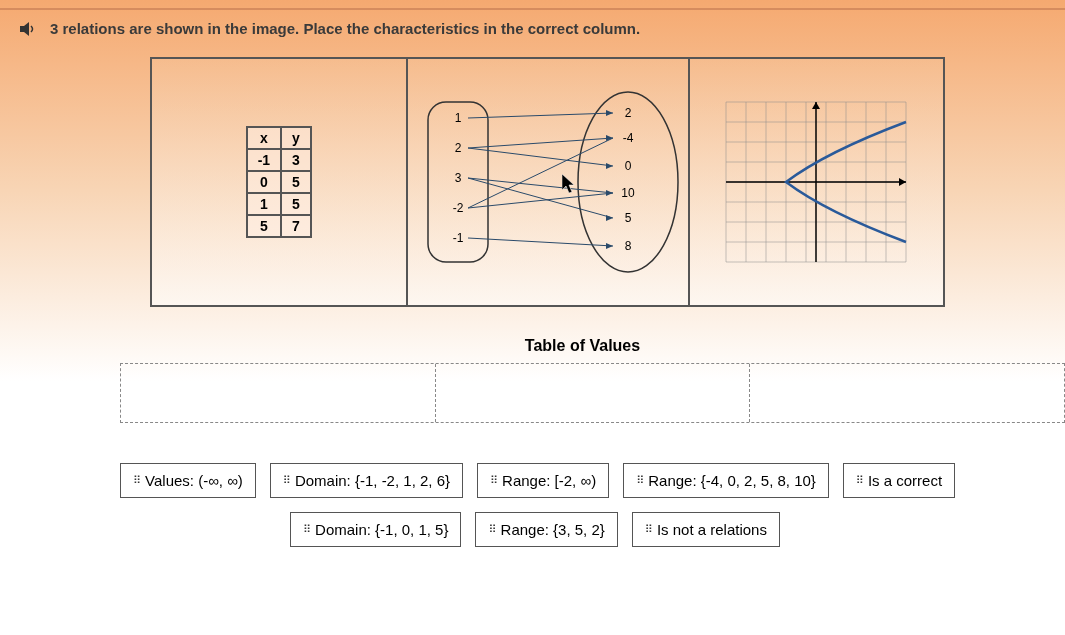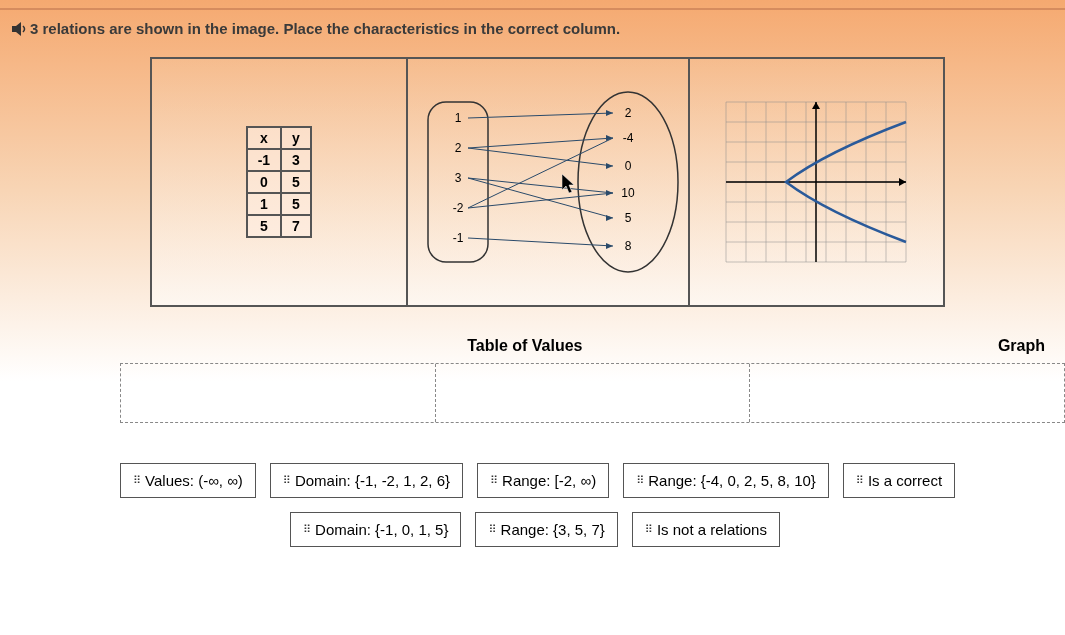--- a/index.html
+++ b/index.html
@@ -9,27 +9,27 @@
       width: 1065px;
       height: 635px;
       overflow: hidden;
       position: relative;
     }
     .top-border {
       border-top: 2px solid #d68c5e;
       margin-top: 8px;
     }
     .instruction {
-      padding: 10px 12px;
+      padding: 10px 20px;
       font-size: 15px;
       font-weight: bold;
       color: #3a3a3a;
       display: flex;
       align-items: center;
-      gap: 0;
+      gap: 12px;
     }
     .speaker-icon {
       width: 18px;
       height: 14px;
     }
     .panels {
       display: flex;
       border: 2px solid #555;
       margin: 10px 120px 0 150px;
       height: 250px;
@@ -72,21 +72,21 @@
     
     
     .columns {
       display: flex;
       margin: 30px 20px 0 120px;
       font-weight: bold;
       font-size: 16px;
     }
     .col-header {
       flex: 1;
-      text-align: right;
+      text-align: center;
     }
     
     
     .drop-zones {
       display: flex;
       margin: 8px 0 0 120px;
       border: 1px dashed #888;
       height: 60px;
     }
     .drop-zone {
@@ -238,21 +238,20 @@
       <line x1="110" y1="20" x2="110" y2="180" stroke="#000" stroke-width="1.5"></line>
       <polygon points="200,100 193,96 193,104" fill="#000"></polygon>
       <polygon points="110,20 106,27 114,27" fill="#000"></polygon>
       <path d="M 200 40 Q 120 70 80 100 Q 120 130 200 160" fill="none" stroke="#2a5a9a" stroke-width="2.5"></path>
     </svg>
   </div>
 </div>
 
 <div class="columns">
   <div class="col-header">Table of Values</div>
-  <div class="col-header">Graph</div>
 </div>
 
 <div class="drop-zones">
   <div class="drop-zone"></div>
   <div class="drop-zone"></div>
   <div class="drop-zone"></div>
 </div>
 
 <div class="tiles">
   <div class="tile-row">
@@ -277,20 +276,20 @@
         <span>Is a correct</span>
       </div>
   </div>
   <div class="tile-row row2">
     <div class="tile">
         <span class="grip">⠿</span>
         <span>Domain: {-1, 0, 1, 5}</span>
       </div>
     <div class="tile">
         <span class="grip">⠿</span>
-        <span>Range: {3, 5, 7}</span>
+        <span>Range: {3, 5, 2}</span>
       </div>
     <div class="tile">
         <span class="grip">⠿</span>
         <span>Is not a relations</span>
       </div>
   </div>
 </div>
 
 </body></html>

